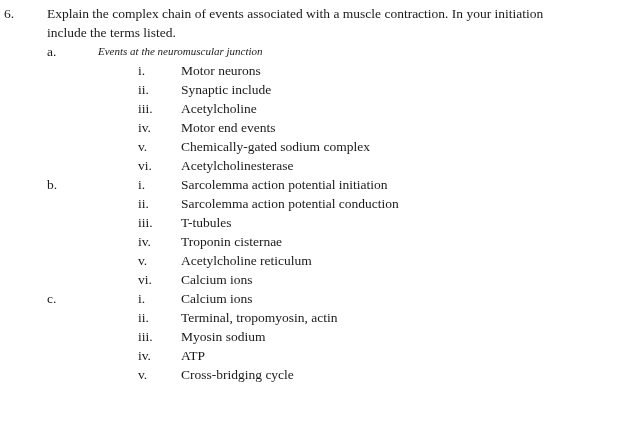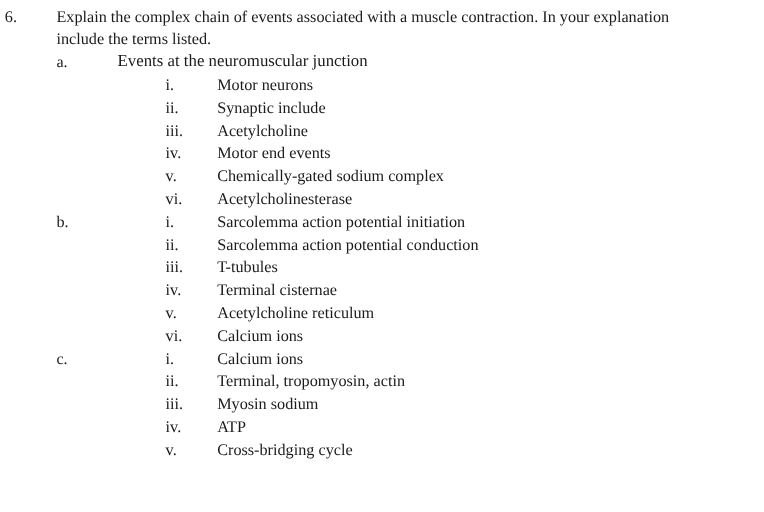--- a/index.html
+++ b/index.html
@@ -57,22 +57,23 @@
     flex: 0 0 51px;
     font-size: 13.5px;
     line-height: 19px;
     padding-left: 0px;
     box-sizing: border-box;
   }
   .sec-body {
     flex: 1 1 auto;
   }
   .sec-heading {
-    font-size: 14px;
-    line-height: 19px;
+    font-size: 11px;
+    line-height: 19px;
+    font-style: italic;
   }
 
   
   .roman-list {
     margin: 0;
     padding: 0;
   }
   .roman-item {
     display: flex;
     align-items: flex-start;
@@ -96,21 +97,21 @@
   }
 </style>
 </head>
 <body>
 
 <div class="page">
 
   <div class="question">
     <div class="q-marker">6.</div>
     <div class="q-body">
-      <p>Explain the complex chain of events associated with a muscle contraction. In your explanation include the terms listed.</p>
+      <p>Explain the complex chain of events associated with a muscle contraction. In your initiation include the terms listed.</p>
 
       <div id="sections-container">
           <div class="section">
             <div class="sec-marker">a.</div>
             <div class="sec-body">
               <div class="sec-heading">Events at the neuromuscular junction</div>
               <div class="roman-indent">
                 <div class="roman-list">
                   <div class="roman-item">
                     <div class="roman-marker">i.</div>
@@ -152,21 +153,21 @@
                   <div class="roman-item">
                     <div class="roman-marker">ii.</div>
                     <div class="roman-text">Sarcolemma action potential conduction</div>
                   </div>
                   <div class="roman-item">
                     <div class="roman-marker">iii.</div>
                     <div class="roman-text">T-tubules</div>
                   </div>
                   <div class="roman-item">
                     <div class="roman-marker">iv.</div>
-                    <div class="roman-text">Terminal cisternae</div>
+                    <div class="roman-text">Troponin cisternae</div>
                   </div>
                   <div class="roman-item">
                     <div class="roman-marker">v.</div>
                     <div class="roman-text">Acetylcholine reticulum</div>
                   </div>
                   <div class="roman-item">
                     <div class="roman-marker">vi.</div>
                     <div class="roman-text">Calcium ions</div>
                   </div>
                 </div>

